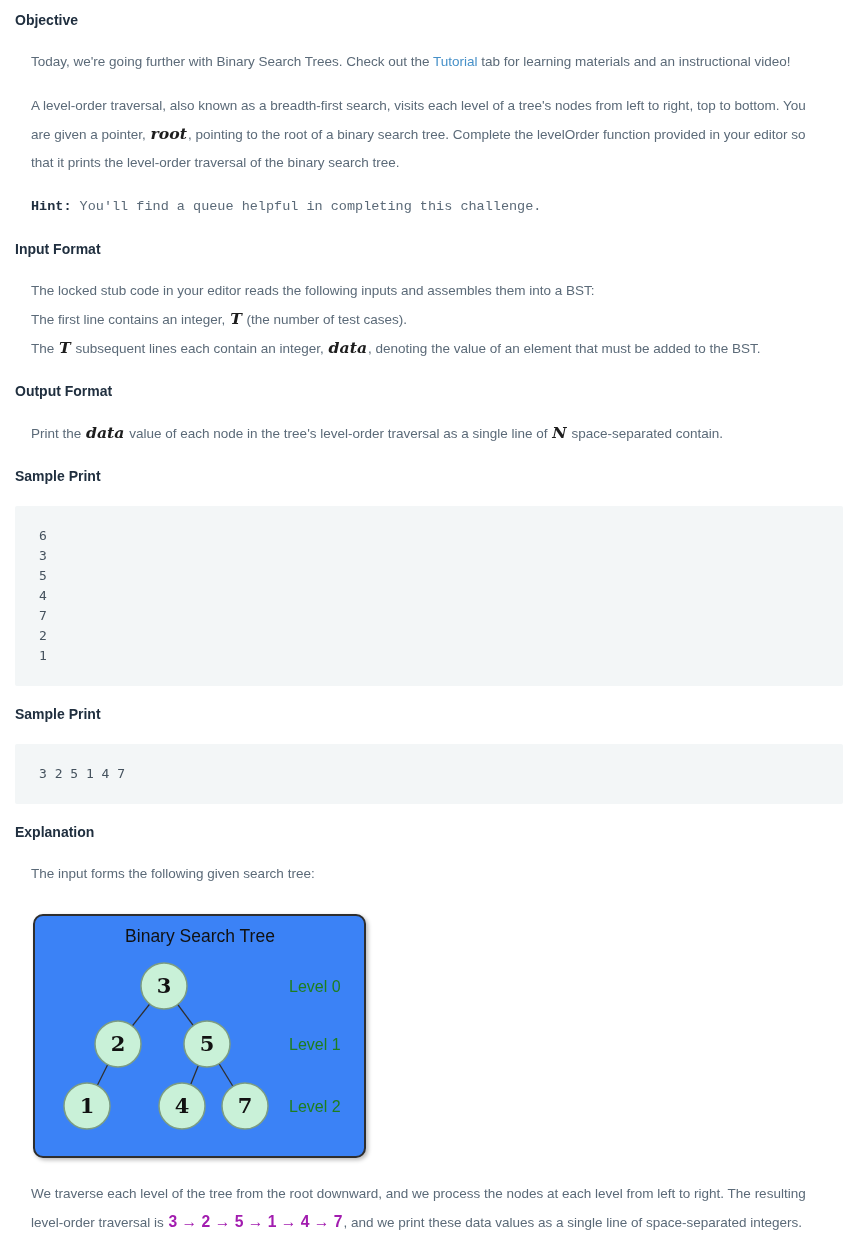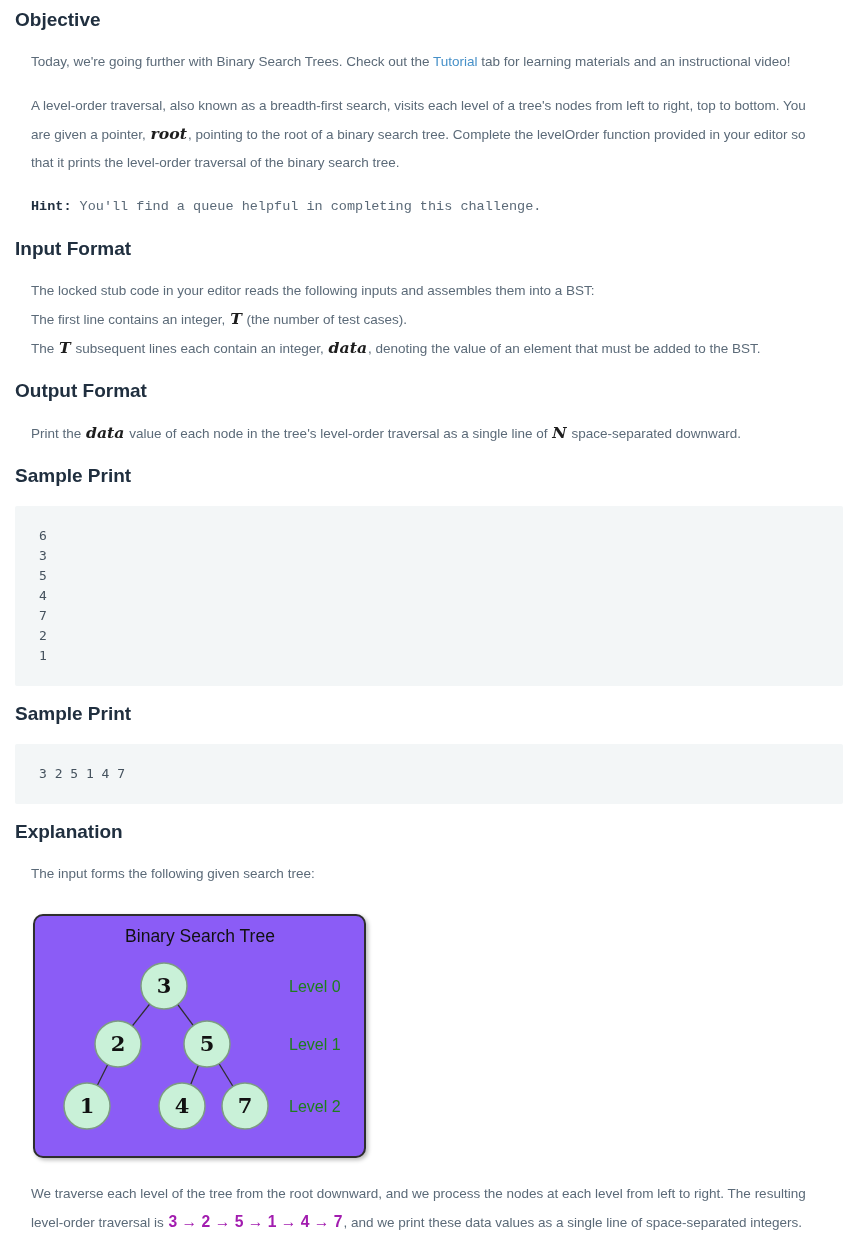--- a/index.html
+++ b/index.html
@@ -11,21 +11,21 @@
   }
   * { box-sizing: border-box; }
   html, body { margin: 0; padding: 0; background: #ffffff; }
   body {
     width: 857px;
     min-height: 1256px;
     font-family: "Liberation Sans", "DejaVu Sans", sans-serif;
     padding: 4px 14px 30px 15px;
   }
   h3.sec-heading {
-    font-size: 19px;
+    font-size: 14px;
     line-height: 24px;
     font-weight: 700;
     color: var(--heading-text);
     margin: 16px 0 0 0;
   }
   h3.sec-heading:first-child { margin-top: 4px; }
   p.body-para {
     font-size: 13.5px;
     line-height: 28px;
     color: var(--body-text);
@@ -60,21 +60,21 @@
     margin: 18px 0 0 0;
     border-radius: 2px;
     white-space: pre;
   }
   .tree-figure {
     width: 333px;
     height: 244px;
     margin: 26px 0 20px 18px;
     border: 2px solid #2e2e2e;
     border-radius: 10px;
-    background: #8b5cf6;
+    background: #3b82f6;
     box-shadow: 2px 2px 4px rgba(0,0,0,0.28);
     overflow: hidden;
   }
   .tree-figure svg { display: block; }
   p.outro-para { margin-top: 22px; }
 </style>
 </head>
 <body>
 
 <div>
@@ -83,21 +83,21 @@
   <p class="body-para"><span>Today, we're going further with Binary Search Trees. Check out the </span><a class="body-link">Tutorial</a><span> tab for learning materials and an instructional video!</span></p>
 
   <p class="body-para"><span>A level-order traversal, also known as a breadth-first search, visits each level of a tree's nodes from left to right, top to bottom. You are given a pointer, </span><span class="math">root</span><span>, pointing to the root of a binary search tree. Complete the levelOrder function provided in your editor so that it prints the level-order traversal of the binary search tree.</span></p>
 
   <p class="body-para hint-para"><strong class="inline-bold">Hint:</strong><span> You'll find a queue helpful in completing this challenge.</span></p>
 
   <h3 class="sec-heading">Input Format</h3>
   <p class="body-para"><span>The locked stub code in your editor reads the following inputs and assembles them into a BST:</span><br><span>The first line contains an integer, </span><span class="math">T</span><span> (the number of test cases).</span><br><span>The </span><span class="math">T</span><span> subsequent lines each contain an integer, </span><span class="math">data</span><span>, denoting the value of an element that must be added to the BST.</span></p>
 
   <h3 class="sec-heading">Output Format</h3>
-  <p class="body-para"><span>Print the </span><span class="math">data</span><span> value of each node in the tree's level-order traversal as a single line of </span><span class="math">N</span><span> space-separated downward.</span></p>
+  <p class="body-para"><span>Print the </span><span class="math">data</span><span> value of each node in the tree's level-order traversal as a single line of </span><span class="math">N</span><span> space-separated contain.</span></p>
 
   <h3 class="sec-heading">Sample Print</h3>
   <pre class="code-block">6
 3
 5
 4
 7
 2
 1</pre>
 

